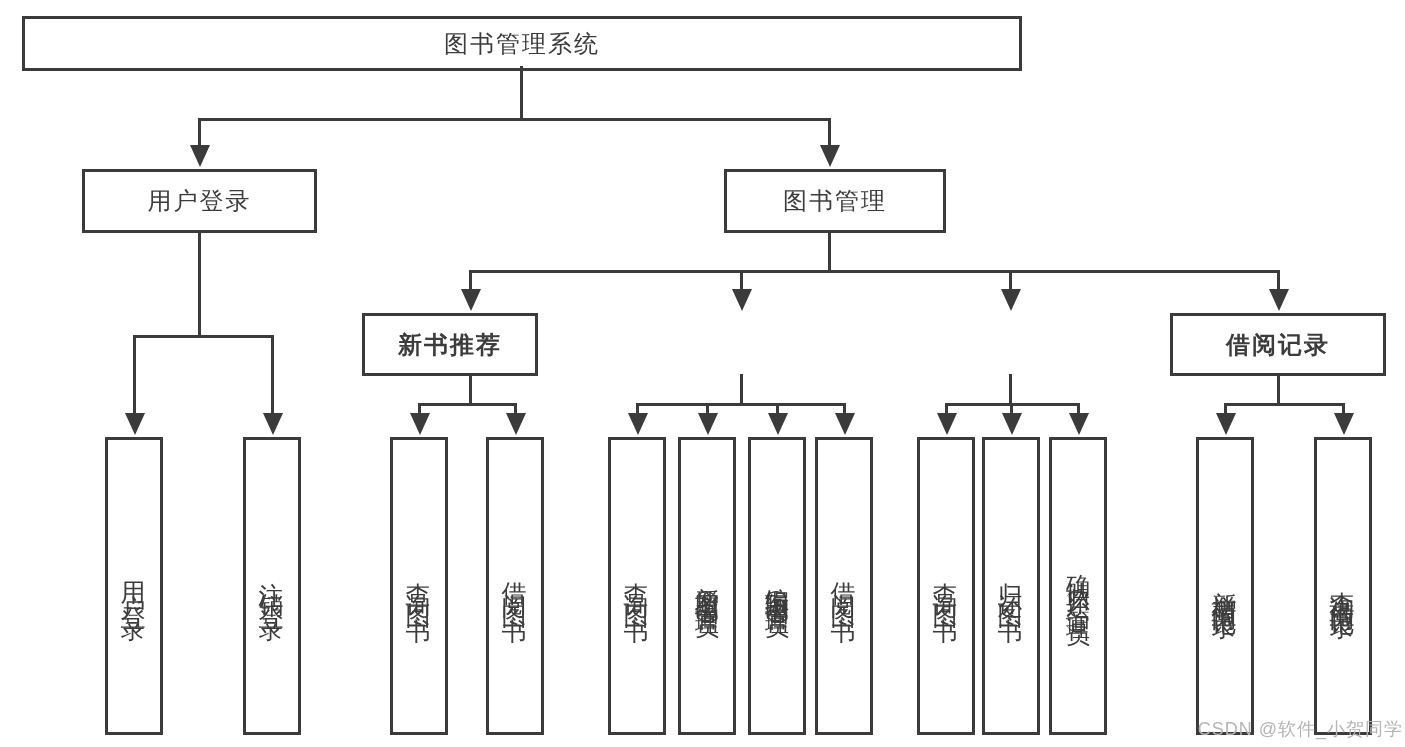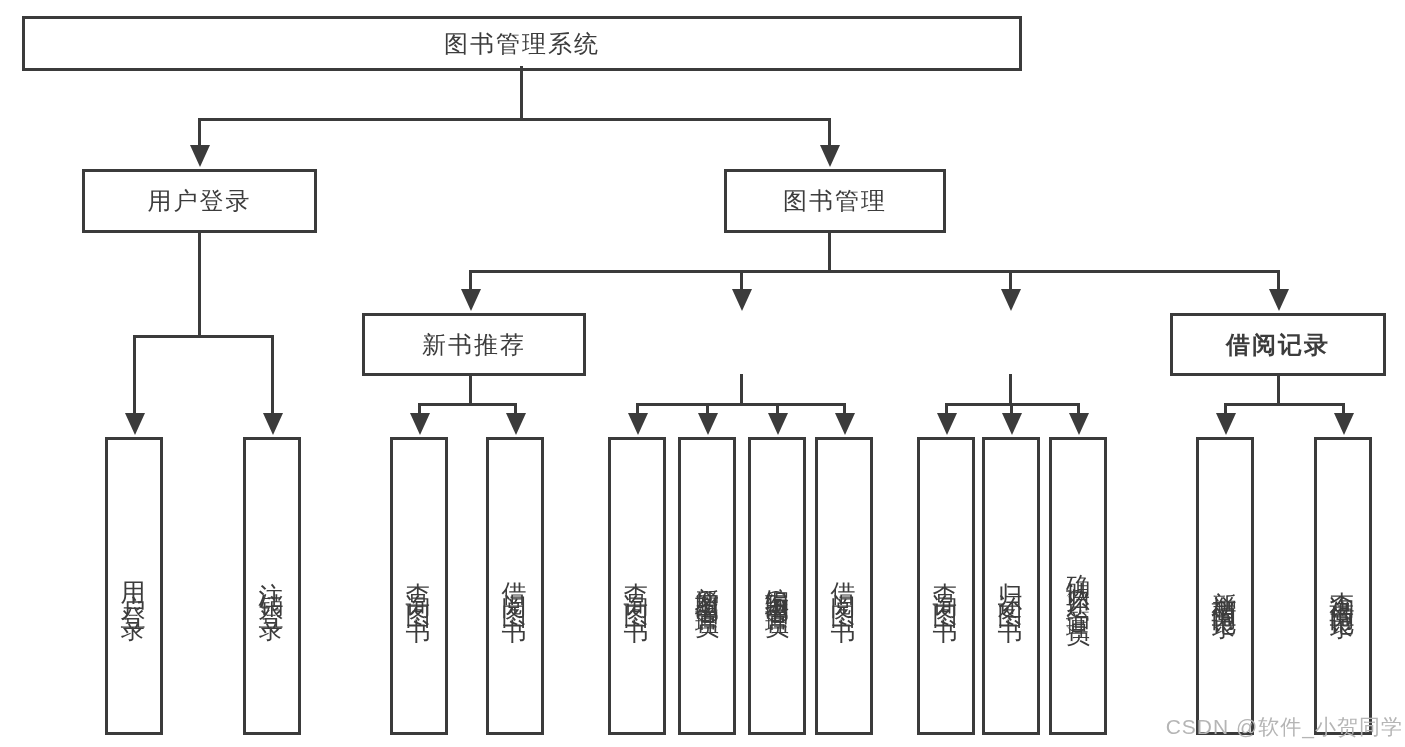--- a/index.html
+++ b/index.html
@@ -49,21 +49,21 @@
     margin-left:-10px;
     width:0;height:0;
     border-left:10px solid transparent;
     border-right:10px solid transparent;
     border-top:22px solid var(--line);
   }
   .watermark{
     position:absolute;
     right:2px;bottom:6px;
     color:var(--wm);
-    font-size:21px;
+    font-size:18px;
     letter-spacing:1px;
   }
 </style>
 </head>
 <body>
 
 <div class="canvas">
 
   <div class="box" style="left:22px;top:16px;width:1000px;height:55px;">图书管理系统</div>
 
@@ -80,21 +80,21 @@
   <div class="arrow" style="left:133px;top:336px;height:77px;"></div>
   <div class="arrow" style="left:271px;top:336px;height:77px;"></div>
 
   <div class="vline" style="left:828px;top:231px;height:42px;"></div>
   <div class="hline" style="left:469px;top:270px;width:811px;"></div>
   <div class="arrow" style="left:469px;top:271px;height:18px;"></div>
   <div class="arrow" style="left:740px;top:271px;height:18px;"></div>
   <div class="arrow" style="left:1009px;top:271px;height:18px;"></div>
   <div class="arrow" style="left:1277px;top:271px;height:18px;"></div>
 
-  <div class="box" style="left:362px;top:313px;width:224px;height:63px;">新书推荐</div>
+  <div class="box" style="left:362px;top:313px;width:176px;height:63px;font-weight:bold;">新书推荐</div>
   <div class="box" style="left:1170px;top:313px;width:216px;height:63px;font-weight:bold;">借阅记录</div>
 
   <div class="vline" style="left:469px;top:374px;height:32px;"></div>
   <div class="hline" style="left:418px;top:403px;width:99px;"></div>
   <div class="arrow" style="left:418px;top:404px;height:9px;"></div>
   <div class="arrow" style="left:514px;top:404px;height:9px;"></div>
 
   <div class="vline" style="left:740px;top:374px;height:32px;"></div>
   <div class="hline" style="left:636px;top:403px;width:210px;"></div>
   <div class="arrow" style="left:636px;top:404px;height:9px;"></div>

